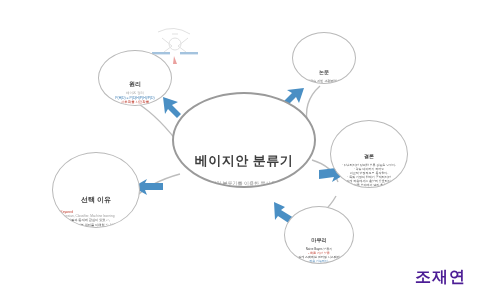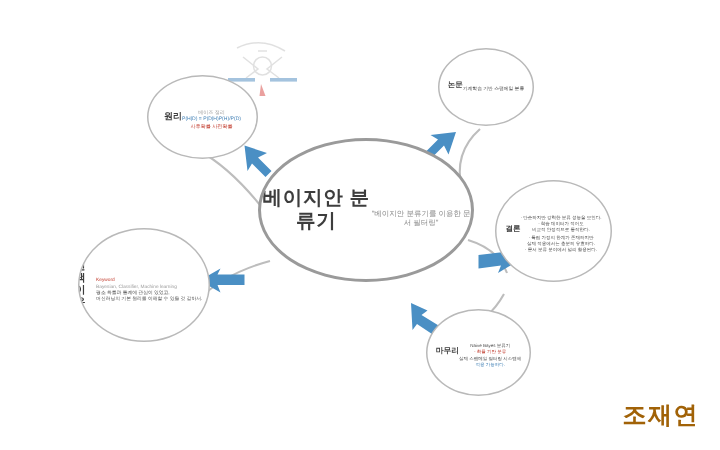--- a/index.html
+++ b/index.html
@@ -5,22 +5,22 @@
   html,body{margin:0;padding:0;}
   body{
     width:480px;height:300px;background:#ffffff;
     font-family:"Liberation Sans", sans-serif;
     overflow:hidden;position:relative;
   }
   #canvas{position:absolute;inset:0;}
   .node{
     position:absolute;border-radius:50%;
     background:#ffffff;border:1px solid #b9b9b9;
-    box-sizing:border-box;display:flex;flex-direction:row;
-    align-items:center;justify-content:center;text-align:center;
+    box-sizing:border-box;display:flex;flex-direction:column;
+    align-items:center;justify-content:flex-end;text-align:center;
     overflow:hidden;
   }
   .node.center{border:2px solid #9a9a9a;}
   .n-title{font-weight:bold;color:#3d3d3d;line-height:1.15;}
   .n-sub{color:#8a8a8a;line-height:1.2;}
   .n-body{line-height:1.35;color:#4a4a4a;}
   .n-body .ln{display:block;white-space:nowrap;}
   .red{color:#c0392b;}
   .blue{color:#3f7fb5;}
   .gray{color:#9b9b9b;}
@@ -53,21 +53,21 @@
   
   #node-reason{left:52px;top:152px;width:88px;height:76px;}
   #node-reason .n-title{font-size:7px;}
   #node-reason .n-body{font-size:3.2px;margin-top:6px;text-align:left;padding:0 7px;}
 
   
   #sketch{position:absolute;left:146px;top:22px;width:58px;height:44px;opacity:.55;}
 
   #author{
     position:absolute;right:14px;bottom:12px;
-    font-size:16px;font-weight:bold;color:#a16207;letter-spacing:1px;
+    font-size:16px;font-weight:bold;color:#4c1d95;letter-spacing:1px;
   }
   svg.arrow{position:absolute;overflow:visible;}
 </style>
 </head>
 <body>
 
 <div id="canvas">
 
   <svg id="sketch" viewBox="0 0 58 44">
     <g stroke="#c8c8c8" fill="none" stroke-width="1">

